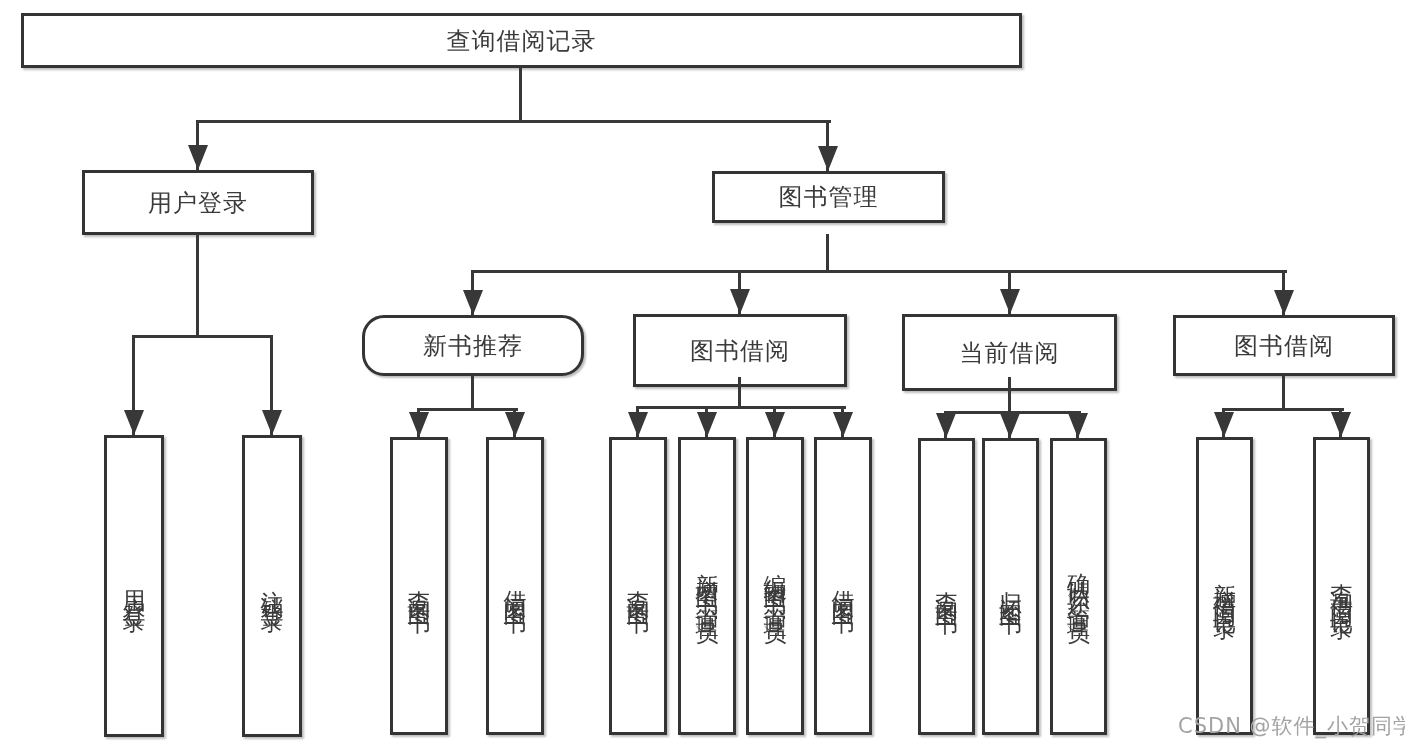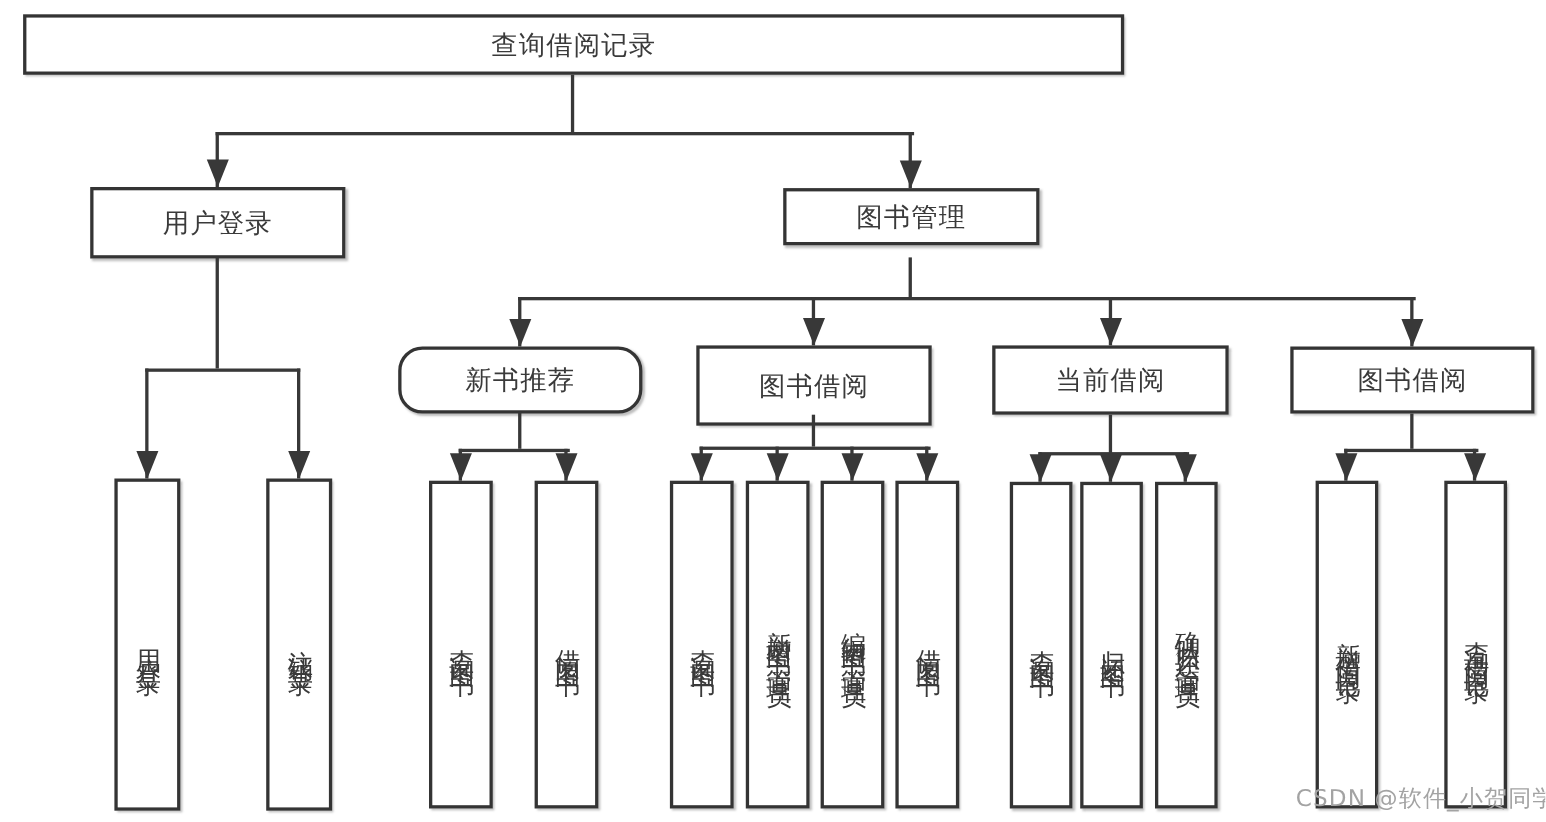--- a/index.html
+++ b/index.html
@@ -68,21 +68,21 @@
   <div class="box" style="left:712px; top:171px; width:233px; height:52px;">
     <span class="hlabel">图书管理</span>
   </div>
 
   <div class="box" style="left:362px; top:315px; width:222px; height:61px;border-radius:22px;">
     <span class="hlabel">新书推荐</span>
   </div>
   <div class="box" style="left:633px; top:314px; width:214px; height:73px;">
     <span class="hlabel">图书借阅</span>
   </div>
-  <div class="box" style="left:902px; top:314px; width:215px; height:63px;">
+  <div class="box" style="left:902px; top:314px; width:215px; height:77px;">
     <span class="hlabel">当前借阅</span>
   </div>
   <div class="box" style="left:1173px; top:315px; width:222px; height:61px;">
     <span class="hlabel">图书借阅</span>
   </div>
 
   <div class="box" style="left:104px; top:435px; width:60px; height:302px;">
     <span class="vlabel">用户登录</span>
   </div>
   <div class="box" style="left:242px; top:435px; width:60px; height:302px;">

